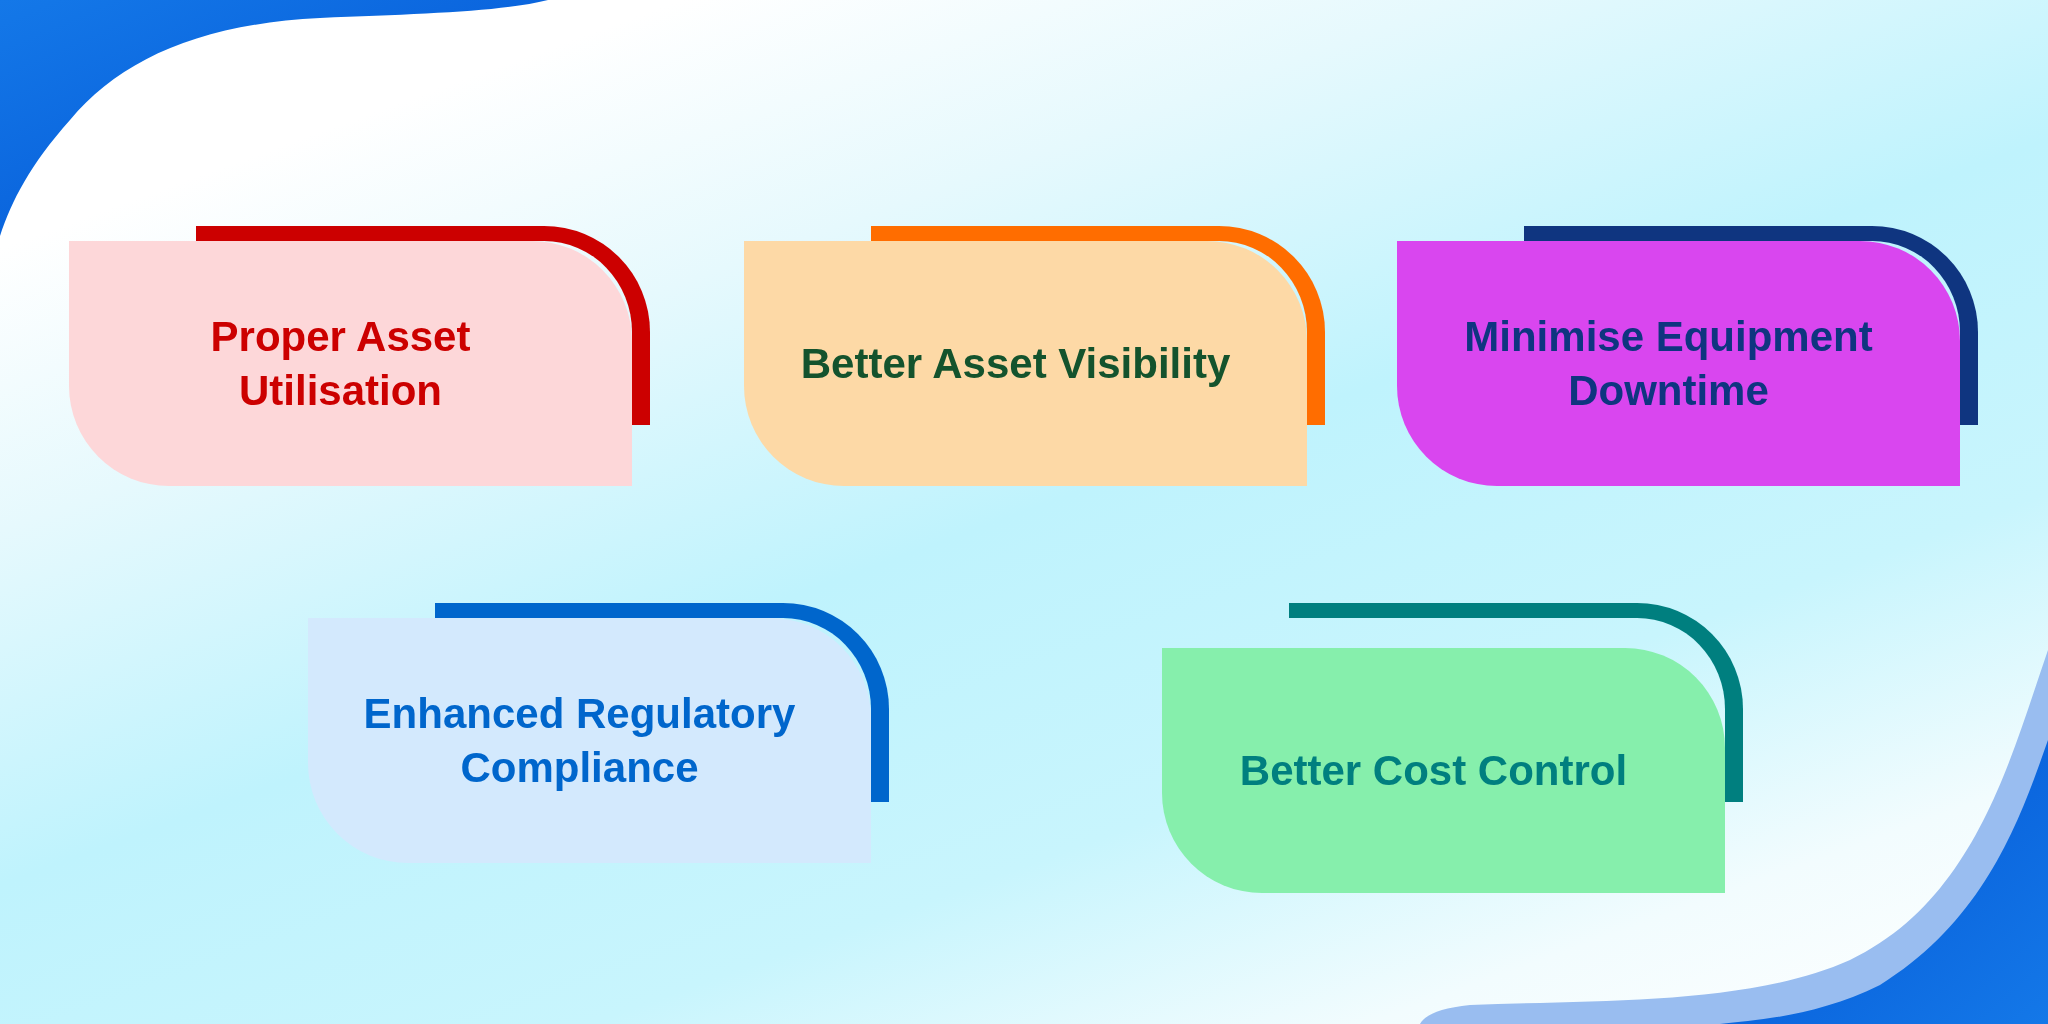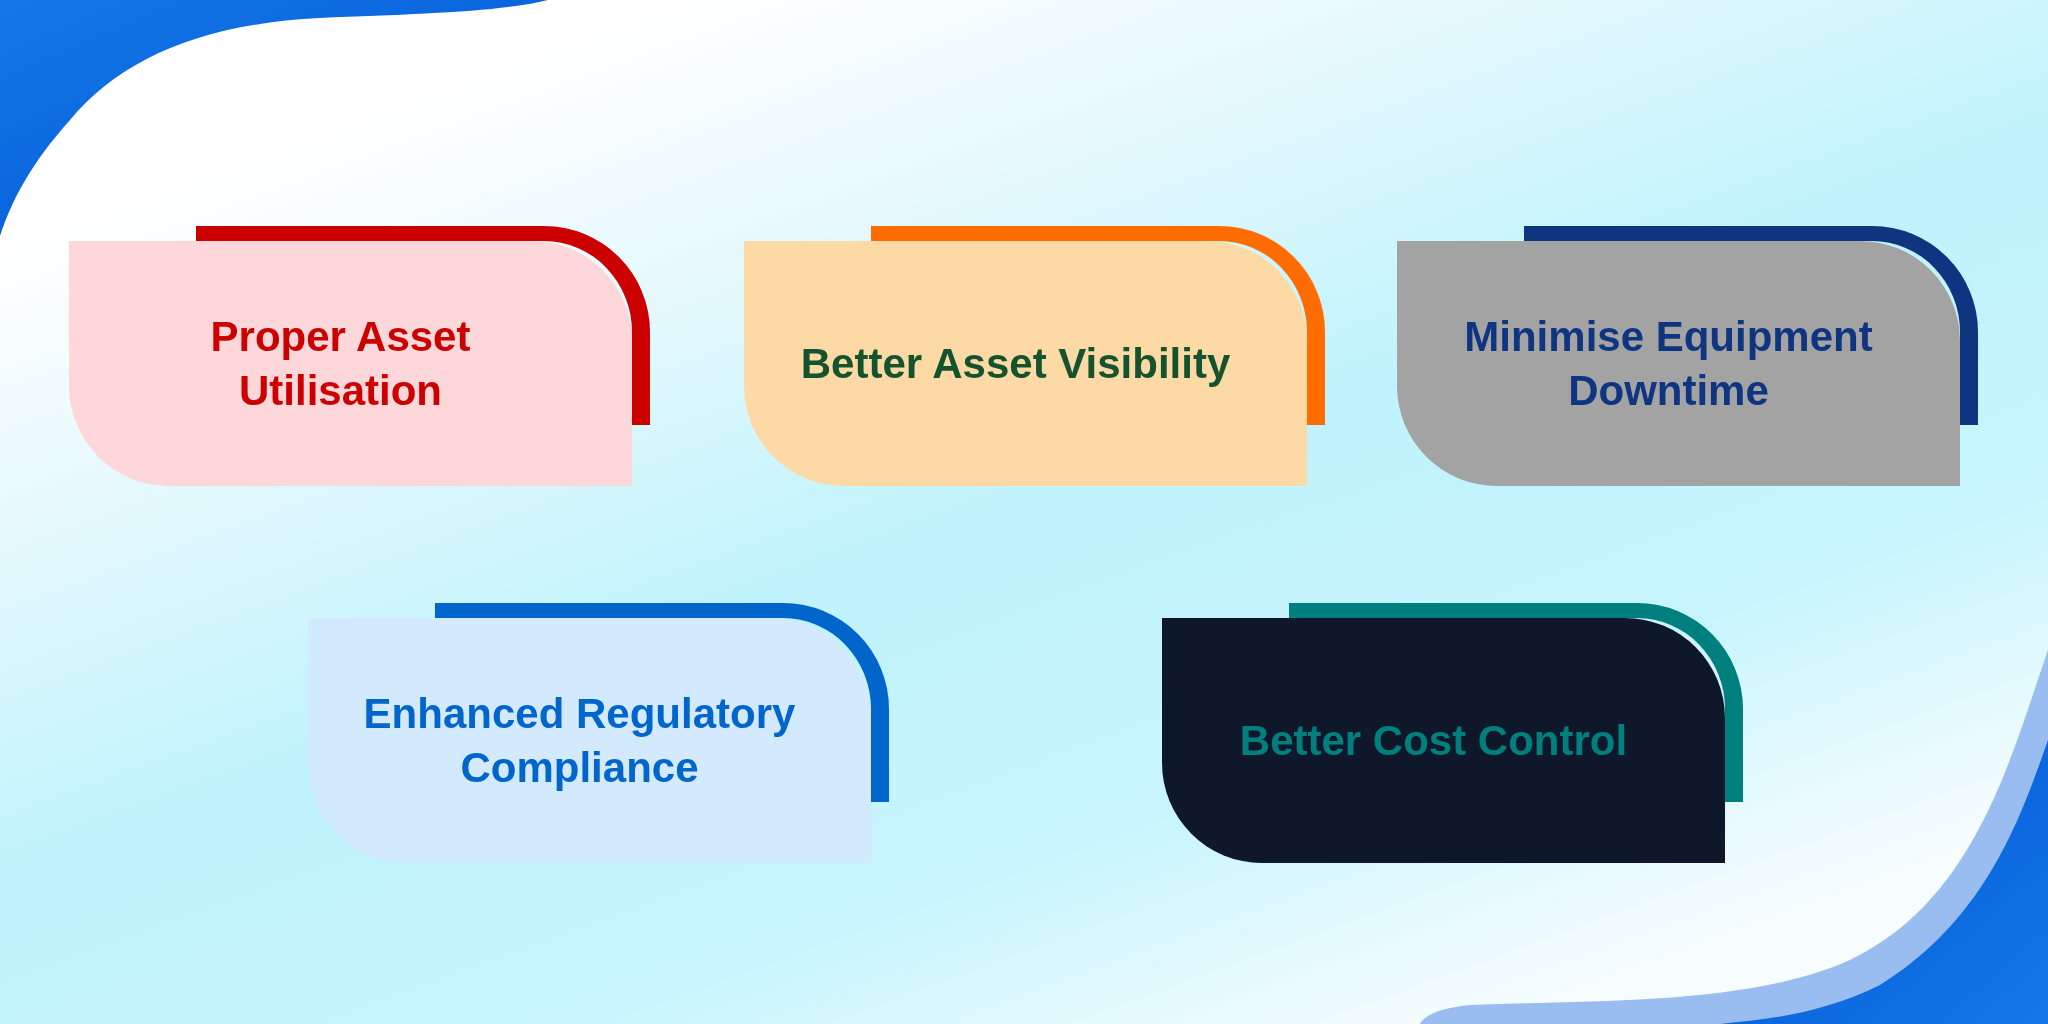--- a/index.html
+++ b/index.html
@@ -49,29 +49,29 @@
       </div>
     </div>
     <div class="card" style="left: 744px; top: 241px;">
       <div class="bar" style="border-top-color: rgb(255, 109, 0); border-right-color: rgb(255, 109, 0);"></div>
       <div class="body" style="background: rgb(253, 217, 166);">
         <div class="label" style="color: #14532d;">Better Asset Visibility</div>
       </div>
     </div>
     <div class="card" style="left: 1397px; top: 241px;">
       <div class="bar" style="border-top-color: rgb(15, 53, 128); border-right-color: rgb(15, 53, 128);"></div>
-      <div class="body" style="background: #a3a3a3;">
+      <div class="body" style="background: #d946ef;">
         <div class="label" style="color: rgb(15, 53, 128);">Minimise Equipment Downtime</div>
       </div>
     </div>
     <div class="card" style="left: 308px; top: 618px;">
       <div class="bar" style="border-top-color: rgb(0, 102, 204); border-right-color: rgb(0, 102, 204);"></div>
       <div class="body" style="background: rgb(211, 233, 253); align-items: center;">
         <div class="label" style="color: rgb(0, 102, 204);">Enhanced Regulatory Compliance</div>
       </div>
     </div>
     <div class="card" style="left: 1162px; top: 618px;">
       <div class="bar" style="border-top-color: rgb(0, 127, 127); border-right-color: rgb(0, 127, 127);"></div>
-      <div class="body" style="background: #0f172a;">
+      <div class="body" style="background: #86efac; margin-top: 30px;">
         <div class="label" style="color: rgb(0, 127, 127);">Better Cost Control</div>
       </div>
     </div>
   </div>
 
 </body></html>

